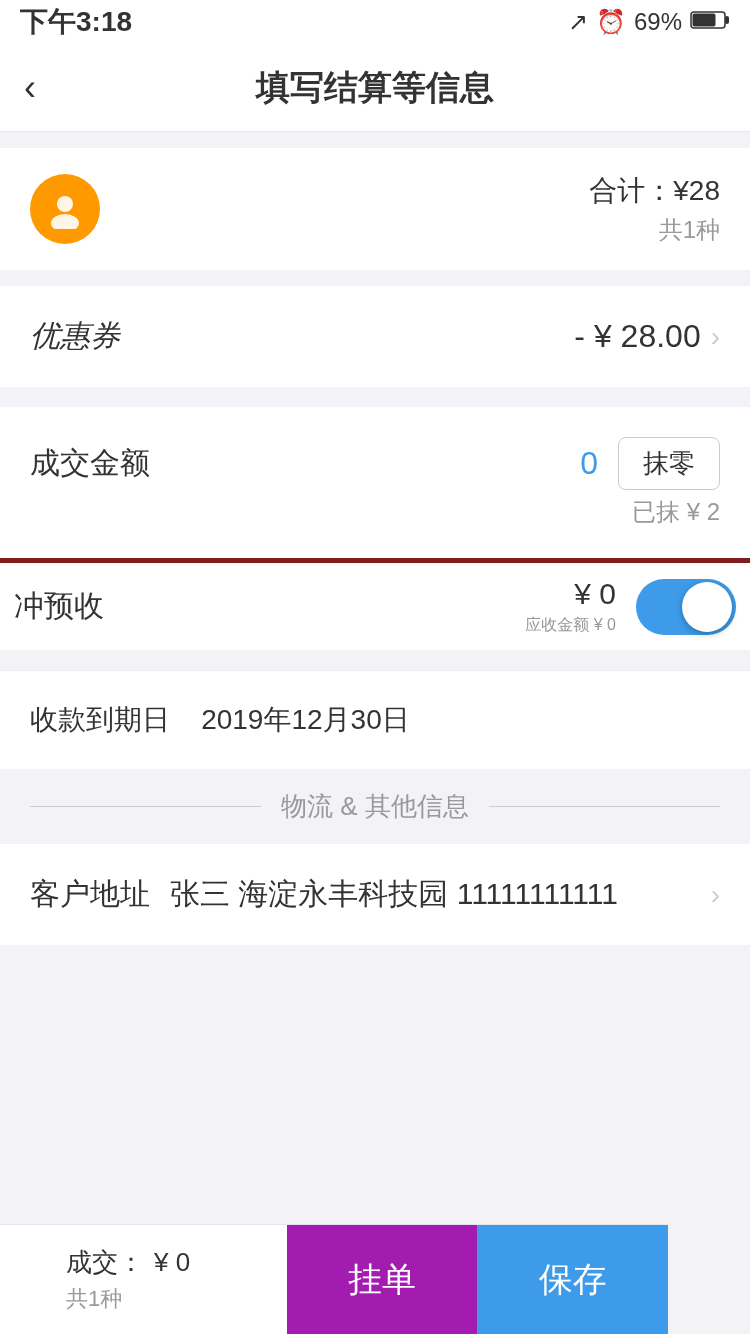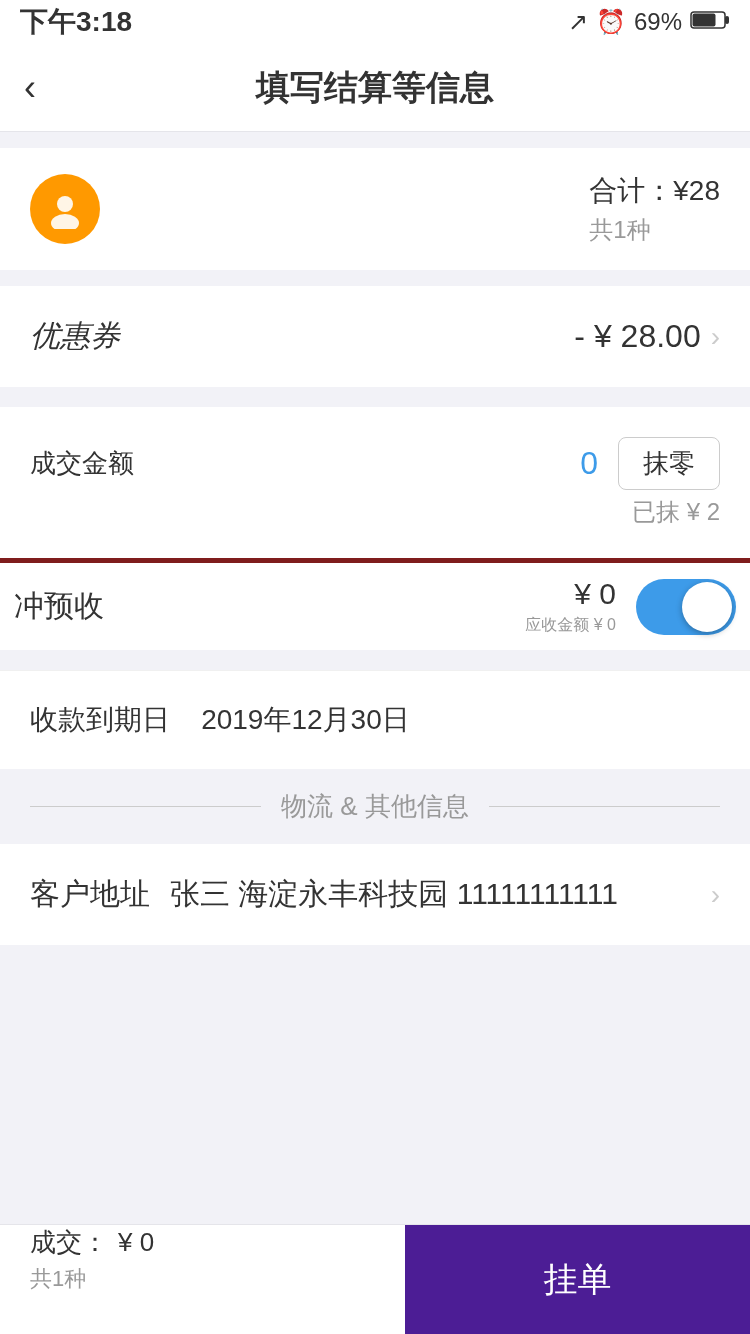--- a/index.html
+++ b/index.html
@@ -80,20 +80,21 @@
       display: flex;
       align-items: center;
       justify-content: center;
       font-size: 36px;
     }
     .customer-name {
       font-size: 30px;
       color: #333;
     }
     .customer-total {
+      text-align: right;
     }
     .total-amount {
       font-size: 28px;
       color: #333;
     }
     .total-count {
       font-size: 24px;
       color: #999;
       margin-top: 4px;
     }
@@ -146,21 +147,21 @@
       background: #fff;
       padding: 30px;
     }
     .transaction-row {
       display: flex;
       align-items: center;
       justify-content: space-between;
       margin-bottom: 0;
     }
     .transaction-label {
-      font-size: 26px;
+      font-size: 30px;
       color: #333;
     }
     .transaction-right {
       display: flex;
       align-items: center;
       gap: 20px;
     }
     .transaction-value {
       font-size: 32px;
       color: #3d9be9;
@@ -300,25 +301,27 @@
     .address-value {
       font-size: 30px;
       color: #333;
       flex: 1;
     }
 
     
     .footer {
       position: fixed;
       bottom: 0;
-      width: 750px;
+      width: 668px;
       height: 110px;
       background: #fff;
       display: flex;
+      align-items: center;
       border-top: 1px solid #e5e5ea;
+      padding-left: 36px;
     }
     .footer-info {
       flex: 1;
       padding: 0 30px;
     }
     .footer-deal {
       font-size: 26px;
       color: #333;
       display: flex;
       align-items: baseline;
@@ -333,21 +336,21 @@
       height: 110px;
       flex: 1;
       display: flex;
       align-items: center;
       justify-content: center;
       font-size: 34px;
       color: #fff;
       cursor: pointer;
     }
     .btn-pending {
-      background: #4c1d95;
+      background: #a21caf;
     }
     .btn-save {
       background: #3d9be9;
     }
   </style>
 </head>
 <body>
 
 <div class="status-bar">
   <div class="status-center">下午3:18</div>
@@ -454,13 +457,14 @@
 
 <div class="footer">
   <div class="footer-info">
     <div class="footer-deal">
       <span>成交：</span>
       <span>¥ 0</span>
     </div>
     <div class="footer-count">共1种</div>
   </div>
   <div class="footer-btn btn-pending">挂单</div>
+  <div class="footer-btn btn-save">保存</div>
 </div>
 
 </body></html>

